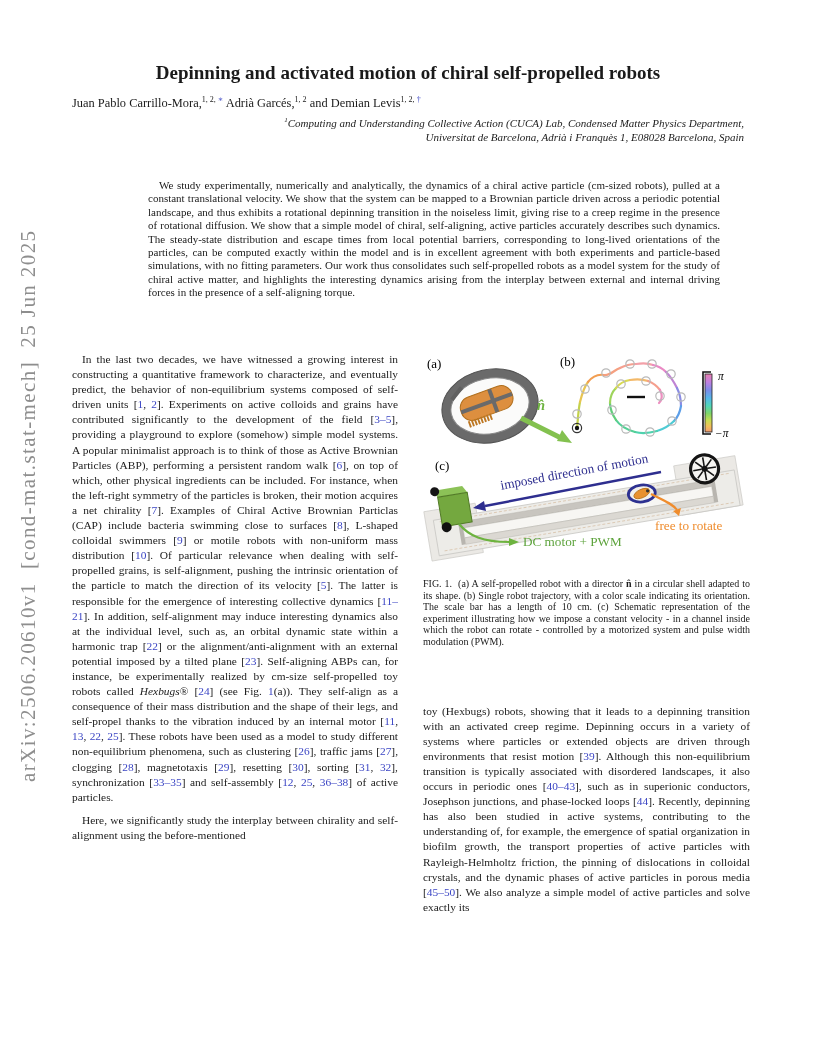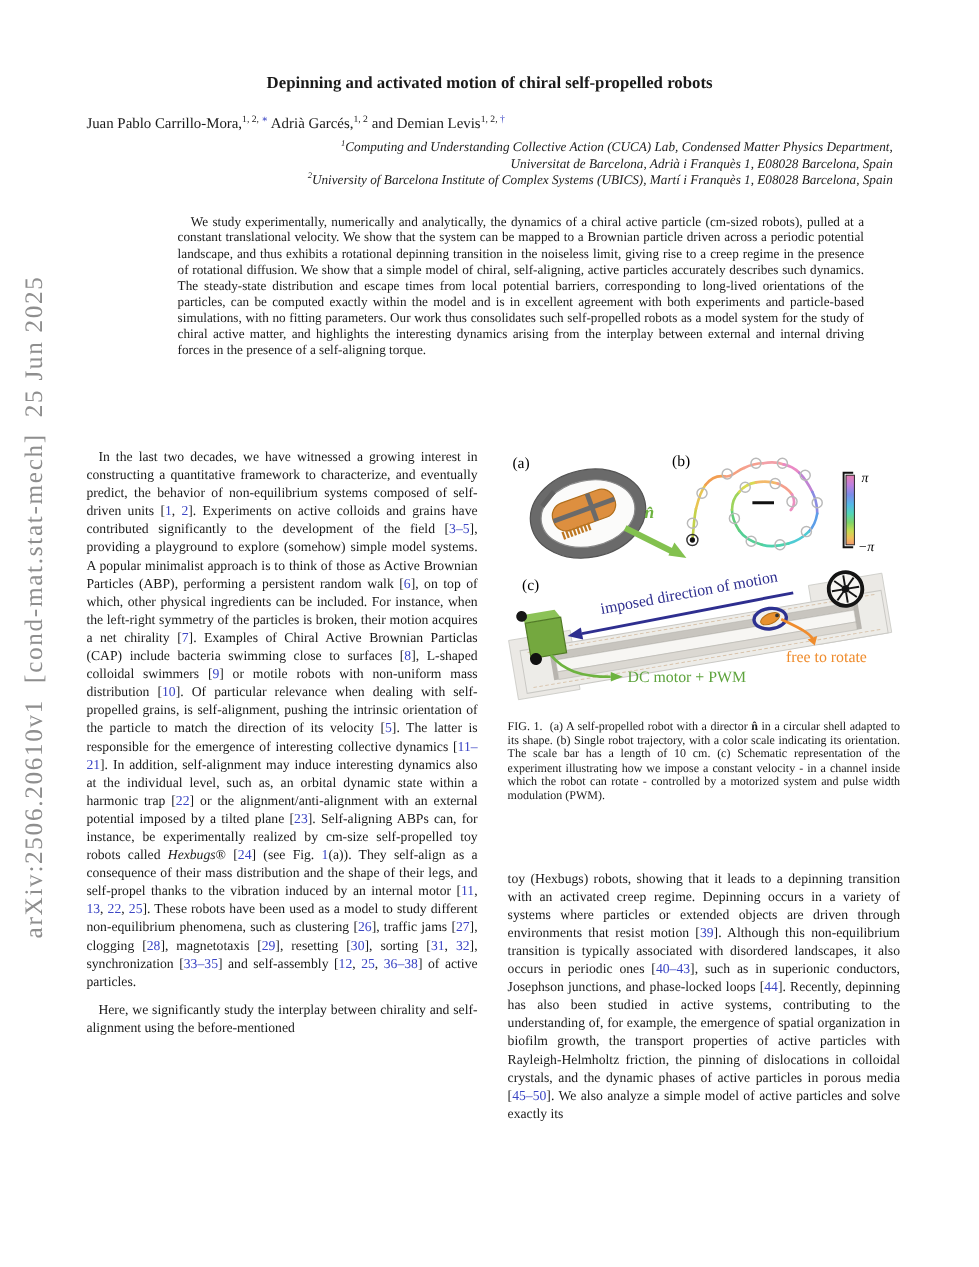--- a/index.html
+++ b/index.html
@@ -9,37 +9,37 @@
     font-family:"Liberation Serif","DejaVu Serif",serif;color:#1a1a1a;
   }
   .banner{
     position:absolute;left:16px;top:148px;height:716px;
     writing-mode:vertical-rl;transform:rotate(180deg);
     text-align:center;font-size:21px;letter-spacing:1.4px;color:#8e8e8e;
     white-space:pre;
   }
   .title{
     position:absolute;left:72px;width:672px;top:62px;
-    text-align:center;font-weight:bold;font-size:14px;
+    text-align:center;font-weight:bold;font-size:19px;
   }
   .authors{
     position:absolute;left:72px;width:672px;top:96px;
     font-size:12.4px;
   }
   .affils{
     position:absolute;left:72px;width:672px;top:117px;
     text-align:right;font-style:italic;font-size:11px;line-height:13.6px;
   }
   .abstract{
     position:absolute;left:148px;width:572px;top:179px;
     font-size:11px;line-height:13.4px;text-align:justify;
   }
   .abstract .p1{text-indent:11px;}
   .col{position:absolute;top:352px;width:326px;font-size:11.4px;line-height:15.1px;
-    text-align:justify;hyphens:auto;margin-top:22px;-webkit-hyphens:auto;}
+    text-align:justify;hyphens:auto;-webkit-hyphens:auto;}
   .col-left{left:72px;}
   .col-right{left:423px;width:327px;}
   .para{text-indent:10px;margin:0;}
   .para + .para{margin-top:8px;}
   .noindent{text-indent:0;}
   .cite{color:#3b45c4;}
   .it{font-style:italic;}
   .bf{font-weight:bold;}
   sup{font-size:0.65em;line-height:0;}
   .figure{position:relative;height:218px;}
@@ -55,21 +55,20 @@
 
   <div class="banner">arXiv:2506.20610v1  [cond-mat.stat-mech]  25 Jun 2025</div>
 
   <div class="title">Depinning and activated motion of chiral self-propelled robots</div>
 
   <div class="authors"><span>Juan Pablo Carrillo-Mora,</span><sup>1, 2, </sup><sup class="cite">∗</sup><span> Adrià Garcés,</span><sup>1, 2</sup><span> and Demian Levis</span><sup>1, 2, </sup><sup class="cite">†</sup></div>
 
   <div class="affils">
     <div><sup>1</sup><span>Computing and Understanding Collective Action (CUCA) Lab, Condensed Matter Physics Department,</span></div>
     <div><span>Universitat de Barcelona, Adrià i Franquès 1, E08028 Barcelona, Spain</span></div>
-    <div><sup>2</sup><span>University of Barcelona Institute of Complex Systems (UBICS), Martí i Franquès 1, E08028 Barcelona, Spain</span></div>
   </div>
 
   <div class="abstract">
     <div class="p1">We study experimentally, numerically and analytically, the dynamics of a chiral active particle (cm-sized robots), pulled at a constant translational velocity. We show that the system can be mapped to a Brownian particle driven across a periodic potential landscape, and thus exhibits a rotational depinning transition in the noiseless limit, giving rise to a creep regime in the presence of rotational diffusion. We show that a simple model of chiral, self-aligning, active particles accurately describes such dynamics. The steady-state distribution and escape times from local potential barriers, corresponding to long-lived orientations of the particles, can be computed exactly within the model and is in excellent agreement with both experiments and particle-based simulations, with no fitting parameters. Our work thus consolidates such self-propelled robots as a model system for the study of chiral active matter, and highlights the interesting dynamics arising from the interplay between external and internal driving forces in the presence of a self-aligning torque.</div>
   </div>
 
   <div class="col col-left">
     <p class="para"><span>In the last two decades, we have witnessed a growing interest in constructing a quantitative framework to characterize, and eventually predict, the behavior of non-equilibrium systems composed of self-driven units [</span><span class="cite">1</span><span>, </span><span class="cite">2</span><span>]. Experiments on active colloids and grains have contributed significantly to the development of the field [</span><span class="cite">3–5</span><span>], providing a playground to explore (somehow) simple model systems. A popular minimalist approach is to think of those as Active Brownian Particles (ABP), performing a persistent random walk [</span><span class="cite">6</span><span>], on top of which, other physical ingredients can be included. For instance, when the left-right symmetry of the particles is broken, their motion acquires a net chirality [</span><span class="cite">7</span><span>]. Examples of Chiral Active Brownian Particlas (CAP) include bacteria swimming close to surfaces [</span><span class="cite">8</span><span>], L-shaped colloidal swimmers [</span><span class="cite">9</span><span>] or motile robots with non-uniform mass distribution [</span><span class="cite">10</span><span>]. Of particular relevance when dealing with self-propelled grains, is self-alignment, pushing the intrinsic orientation of the particle to match the direction of its velocity [</span><span class="cite">5</span><span>]. The latter is responsible for the emergence of interesting collective dynamics [</span><span class="cite">11–21</span><span>]. In addition, self-alignment may induce interesting dynamics also at the individual level, such as, an orbital dynamic state within a harmonic trap [</span><span class="cite">22</span><span>] or the alignment/anti-alignment with an external potential imposed by a tilted plane [</span><span class="cite">23</span><span>]. Self-aligning ABPs can, for instance, be experimentally realized by cm-size self-propelled toy robots called </span><span class="it">Hexbugs</span><span>® [</span><span class="cite">24</span><span>] (see Fig. </span><span class="cite">1</span><span>(a)). They self-align as a consequence of their mass distribution and the shape of their legs, and self-propel thanks to the vibration induced by an internal motor [</span><span class="cite">11</span><span>, </span><span class="cite">13</span><span>, </span><span class="cite">22</span><span>, </span><span class="cite">25</span><span>]. These robots have been used as a model to study different non-equilibrium phenomena, such as clustering [</span><span class="cite">26</span><span>], traffic jams [</span><span class="cite">27</span><span>], clogging [</span><span class="cite">28</span><span>], magnetotaxis [</span><span class="cite">29</span><span>], resetting [</span><span class="cite">30</span><span>], sorting [</span><span class="cite">31</span><span>, </span><span class="cite">32</span><span>], synchronization [</span><span class="cite">33–35</span><span>] and self-assembly [</span><span class="cite">12</span><span>, </span><span class="cite">25</span><span>, </span><span class="cite">36–38</span><span>] of active particles.</span></p>
     <p class="para"><span>Here, we significantly study the interplay between chirality and self-alignment using the before-mentioned</span></p>
   </div>

